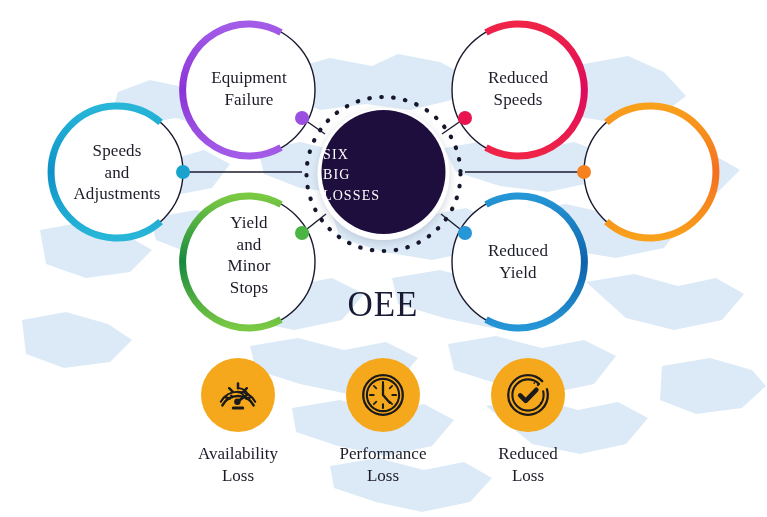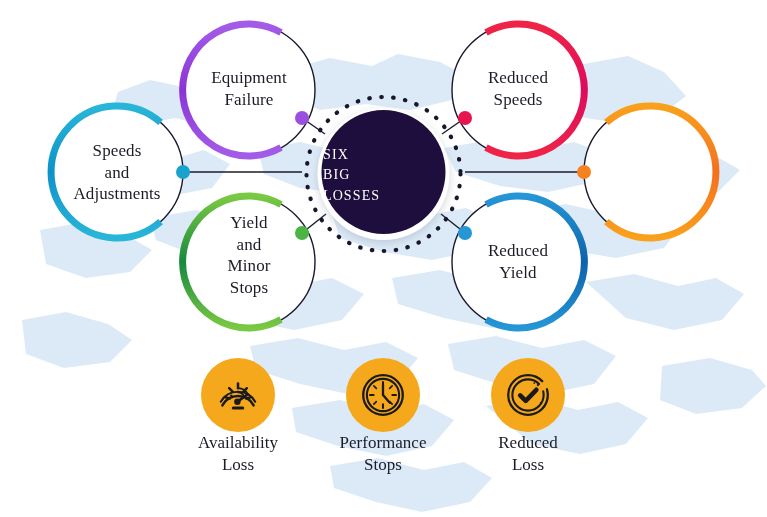--- a/index.html
+++ b/index.html
@@ -68,21 +68,21 @@
   .kpi-badge {
     width: 74px;
     height: 74px;
     border-radius: 50%;
     margin: 0 auto;
     display: flex;
     align-items: center;
     justify-content: center;
   }
   .kpi-caption {
-    margin-top: 0;
+    margin-top: 11px;
     font-family: "Liberation Serif", "DejaVu Serif", serif;
     font-size: 17px;
     line-height: 1.3;
     color: #1c1c28;
     white-space: pre-line;
   }
 </style>
 </head>
 <body>
 
@@ -217,20 +217,21 @@
 Failure</div>
   <div class="node-label" style="left:184px; top:212px; width:130px;">Yield
 and
 Minor
 Stops</div>
   <div class="node-label" style="left:448px; top:67px; width:140px;">Reduced
 Speeds</div>
   <div class="node-label" style="left:448px; top:240px; width:140px;">Reduced
 Yield</div>
 
+  <div id="oee-title">OEE</div>
 
   <div class="kpi" style="left:168px; top:358px;">
     <div class="kpi-badge" style="background:#f5a81c;">
       <svg width="50" height="50" viewBox="0 0 48 48">
         <g fill="none" stroke="#1a1a1a" stroke-width="2.4" stroke-linecap="round">
           <path d="M9 34 A17 17 0 0 1 39 34"></path>
           <path d="M7.5 30.5 A19 19 0 0 1 40.5 30.5" stroke-width="2"></path>
           <path d="M15.5 17.5 L19 21"></path>
           <path d="M24 13 L24 17.6"></path>
           <path d="M32.5 17.5 L29 21"></path>
@@ -262,21 +263,21 @@
           <path d="M15.2 15.2 L17.6 17.6" stroke-width="1.6"></path>
           <path d="M32.8 15.2 L30.4 17.6" stroke-width="1.6"></path>
           <path d="M15.2 32.8 L17.6 30.4" stroke-width="1.6"></path>
           <path d="M32.8 32.8 L30.4 30.4" stroke-width="1.6"></path>
           <path d="M24 24 L24 14.5" stroke-width="2.2"></path>
           <path d="M24 24 L30.5 31.5" stroke-width="2.2"></path>
         </g>
       </svg>
     </div>
     <div class="kpi-caption">Performance
-Stops</div>
+Loss</div>
   </div>
 
   <div class="kpi" style="left:458px; top:358px;">
     <div class="kpi-badge" style="background:#f5a81c;">
       <svg width="50" height="50" viewBox="0 0 48 48">
         <g fill="none" stroke="#1a1a1a" stroke-linecap="round" stroke-linejoin="round">
           <circle cx="24" cy="24" r="19" stroke-width="2.2" stroke-dasharray="104 9"></circle>
           <circle cx="24" cy="24" r="15" stroke-width="2" stroke-dasharray="82 8"></circle>
           <path d="M16.5 24.3 L21.8 29.6 L32 19" stroke-width="4.4"></path>
           <circle cx="33.5" cy="14.5" r="1.1" fill="#1a1a1a" stroke="none"></circle>

